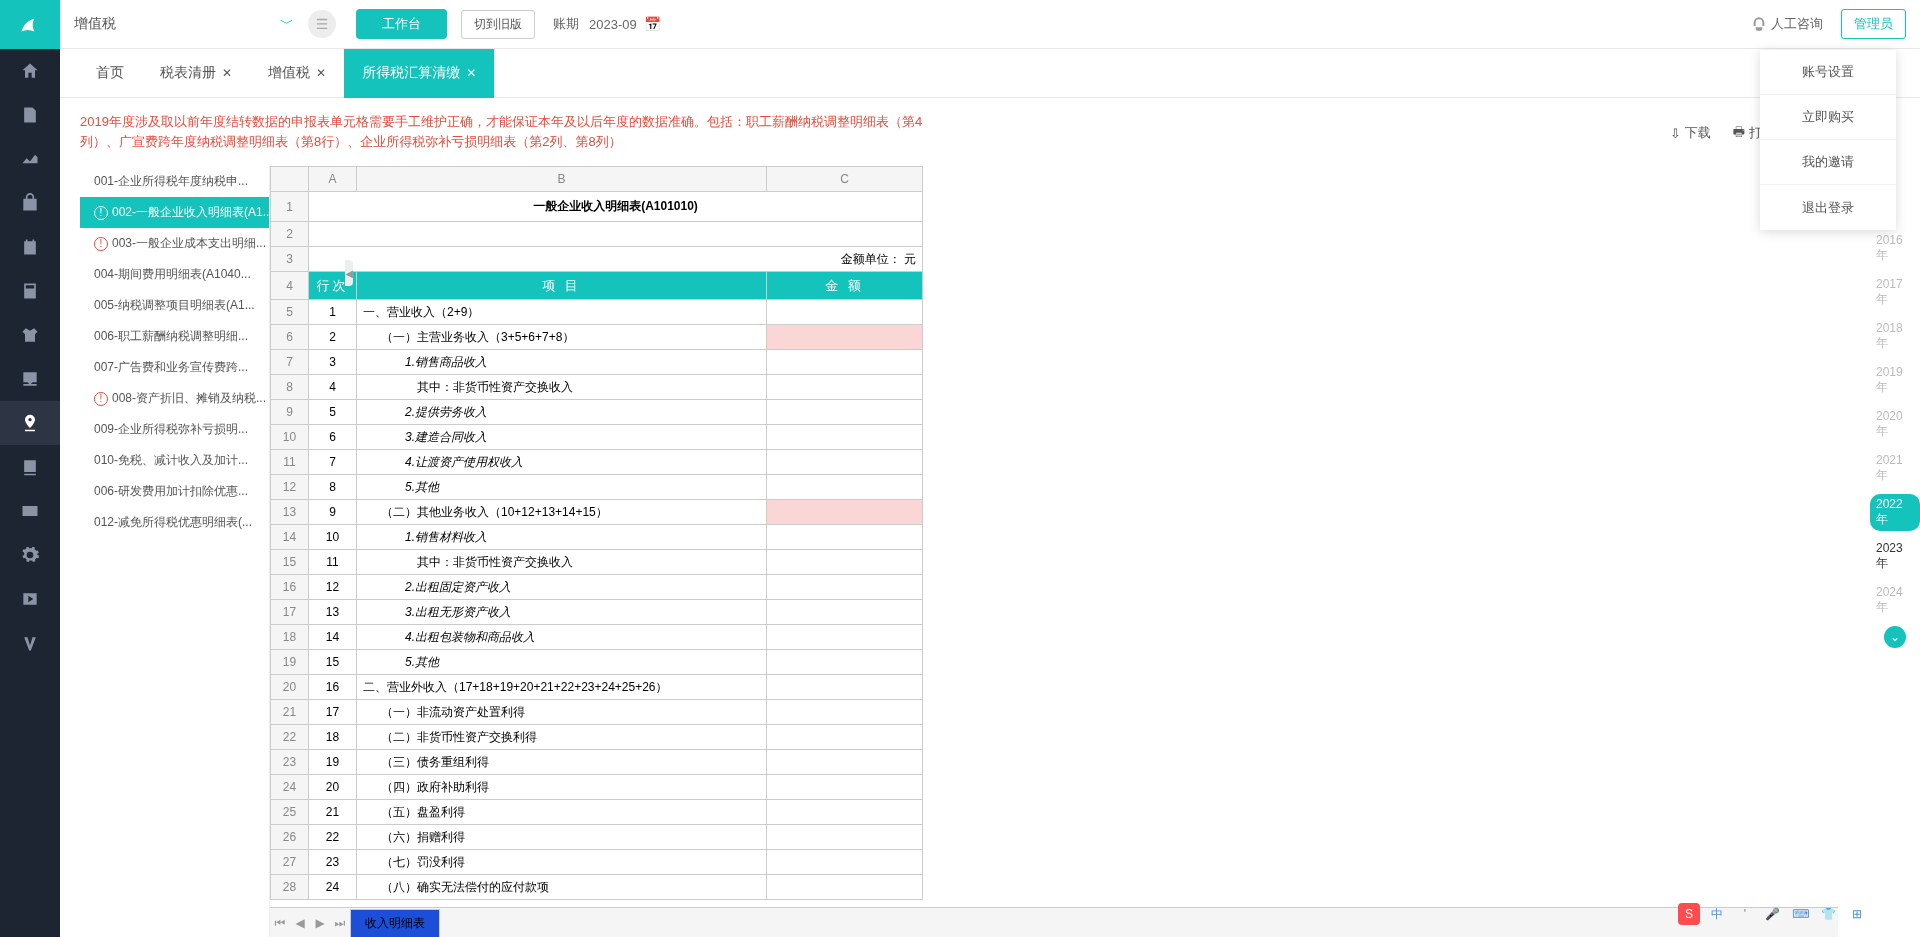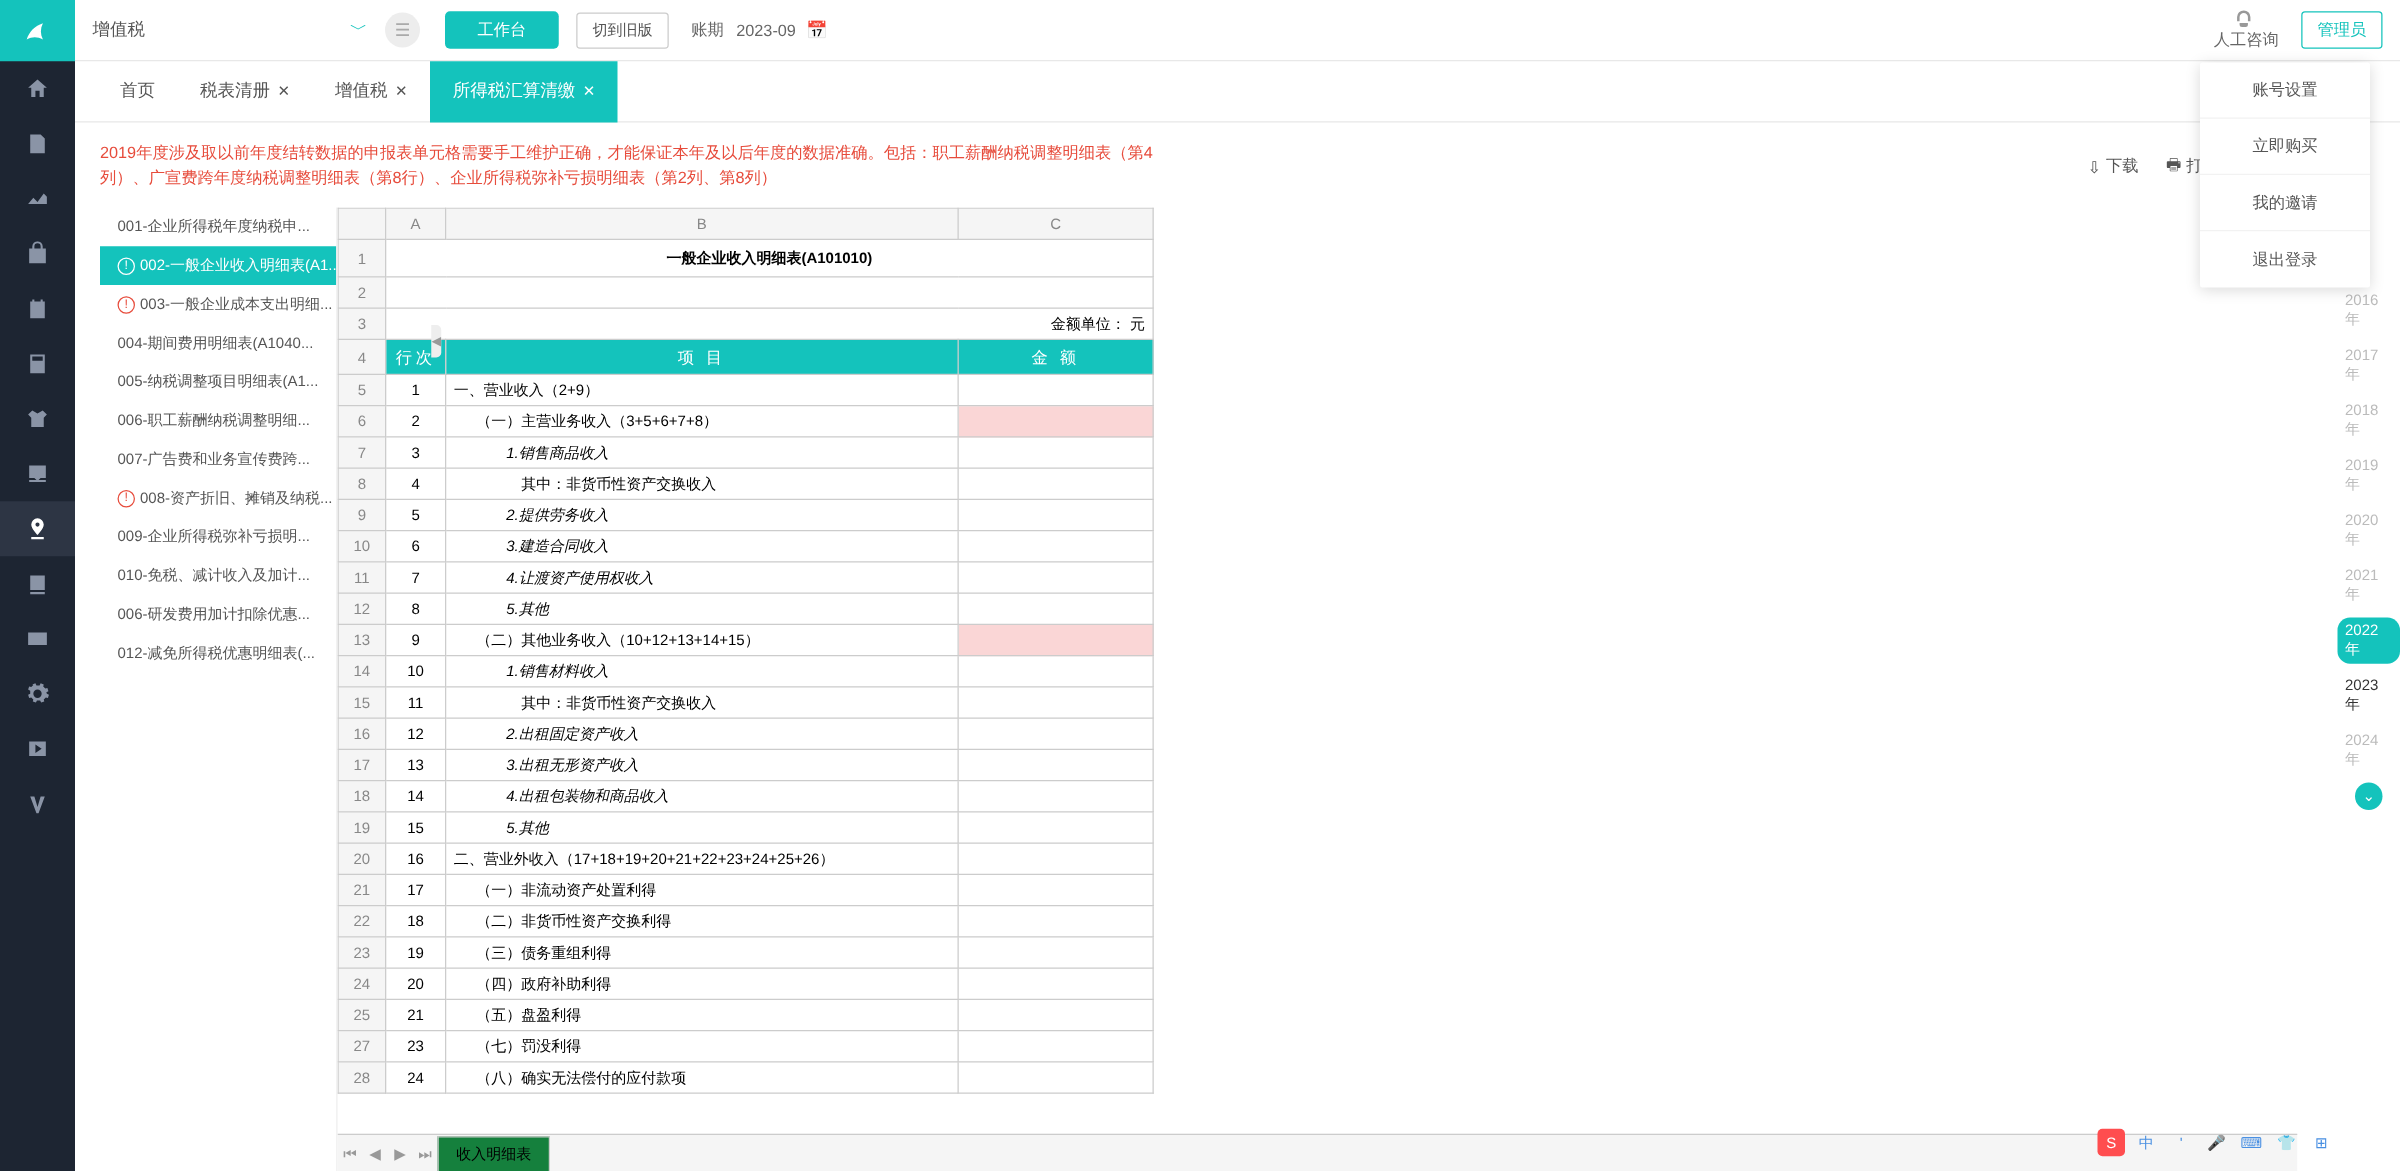--- a/index.html
+++ b/index.html
@@ -14,21 +14,21 @@
 .topbar { position:absolute; left:60px; top:0; right:0; height:49px; border-bottom:1px solid #e8e8e8; display:flex; align-items:center; padding:0 14px; }
 .sel { color:#555; font-size:14px; width:220px; display:flex; align-items:center; }
 .chev { color:#14c3bc; margin-left:auto; font-size:14px; }
 .circbtn { width:28px; height:28px; border-radius:50%; background:#ededed; margin-left:14px; display:flex; align-items:center; justify-content:center; color:#aaa; font-size:14px; }
 .wkbtn { background:#14c3bc; color:#fff; padding:6px 26px; border-radius:4px; font-size:13px; margin-left:20px; cursor:pointer; }
 .oldbtn { border:1px solid #ccc; padding:5px 12px; border-radius:3px; font-size:12px; margin-left:14px; color:#555; cursor:pointer;text-align:center; }
 .plabel { margin-left:18px; font-size:13px; color:#666; }
 .pval { margin-left:10px; font-size:13px; color:#666; }
 .cal { margin-left:8px; color:#14c3bc; font-size:14px; }
 .spacer { flex:1; }
-.cs { display:flex; align-items:center; font-size:13px; color:#666; cursor:pointer; margin-right:18px;flex-direction:column; }
+.cs { display:flex; align-items:center; font-size:13px; color:#666; cursor:pointer; margin-right:18px; }
 .cs svg { width:16px; height:16px; fill:#999; margin-right:4px; }
 .admin { border:1px solid #14c3bc; color:#14c3bc; padding:5px 12px; font-size:13px; border-radius:3px; cursor:pointer; }
 .tabbar { position:absolute; left:60px; top:49px; right:0; height:49px; display:flex; align-items:center; padding-left:18px; border-bottom:1px solid #e8e8e8; }
 .tab { padding:0 18px; height:49px; display:flex; align-items:center; font-size:14px; color:#555; cursor:pointer; }
 .tab.active { background:#14c3bc; color:#fff; }
 .tab .x { margin-left:6px; font-size:12px; }
 .content { position:absolute; left:60px; top:98px; right:66px; bottom:0; }
 .warn { color:#e74c3c; font-size:13px; padding:14px 20px 10px; line-height:1.5; max-width:900px; }
 .actions { position:absolute; right:16px; top:24px; display:flex; gap:22px; font-size:13px; color:#555; }
 .actions span { cursor:pointer; display:flex; align-items:center; gap:4px; }
@@ -48,21 +48,21 @@
 .unit { text-align:right; font-size:12px; padding-right:6px !important; }
 .hdr { background:#14c3bc; color:#fff; text-align:center; font-size:13px; letter-spacing:3px; height:28px; }
 .rn { text-align:center; }
 .itm { padding-left:6px !important; }
 .p1 { padding-left:24px !important; }
 .p2 { padding-left:48px !important;font-style:italic; }
 .p3 { padding-left:60px !important; }
 .pink { background:#fad6d6; }
 .sheettab { position:absolute; left:0; bottom:0; height:30px; display:flex; align-items:center; background:#f5f5f5; border-top:1px solid #ccc; width:100%; }
 .stnav { width:20px; text-align:center; color:#999; cursor:pointer; font-size:12px; }
-.stact { background:#15803d; border:1px solid #ccc; border-bottom:none; padding:5px 14px; font-size:12px; }
+.stact { background:#1d4ed8; border:1px solid #ccc; border-bottom:none; padding:5px 14px; font-size:12px; }
 .yrbar { position:absolute; right:0; top:230px; width:50px; display:flex; flex-direction:column; align-items:center; gap:7px; }
 .yr { font-size:12px; color:#bbb; cursor:pointer; padding:3px 6px; border-radius:10px; }
 .yr.cur { color:#333; }
 .yr.act { background:#14c3bc; color:#fff; }
 .yrmore { width:22px; height:22px; background:#14c3bc; border-radius:50%; color:#fff; display:flex; align-items:center; justify-content:center; font-size:12px; cursor:pointer; }
 .floaty { position:absolute; right:52px; bottom:12px; display:flex; gap:6px; }
 .fic { width:22px; height:22px; border-radius:4px; display:flex; align-items:center; justify-content:center; font-size:12px; }
 .fic.r { background:#ff4d4f; color:#fff; }
 .fic.b { color:#4a90e2; }
 .usermenu { position:absolute; right:24px; top:50px; width:136px; background:#fff; box-shadow:0 2px 12px rgba(0,0,0,.15); border-radius:2px; z-index:100; }
@@ -375,20 +375,26 @@
               <td class="itm p1">（四）政府补助利得</td>
               <td class=""></td>
             </tr>
             <tr>
               <th class="rh">25</th>
               <td class="rn">21</td>
               <td class="itm p1">（五）盘盈利得</td>
               <td class=""></td>
             </tr>
             <tr>
+              <th class="rh">26</th>
+              <td class="rn">22</td>
+              <td class="itm p1">（六）捐赠利得</td>
+              <td class=""></td>
+            </tr>
+            <tr>
               <th class="rh">27</th>
               <td class="rn">23</td>
               <td class="itm p1">（七）罚没利得</td>
               <td class=""></td>
             </tr>
             <tr>
               <th class="rh">28</th>
               <td class="rn">24</td>
               <td class="itm p1">（八）确实无法偿付的应付款项</td>
               <td class=""></td>

